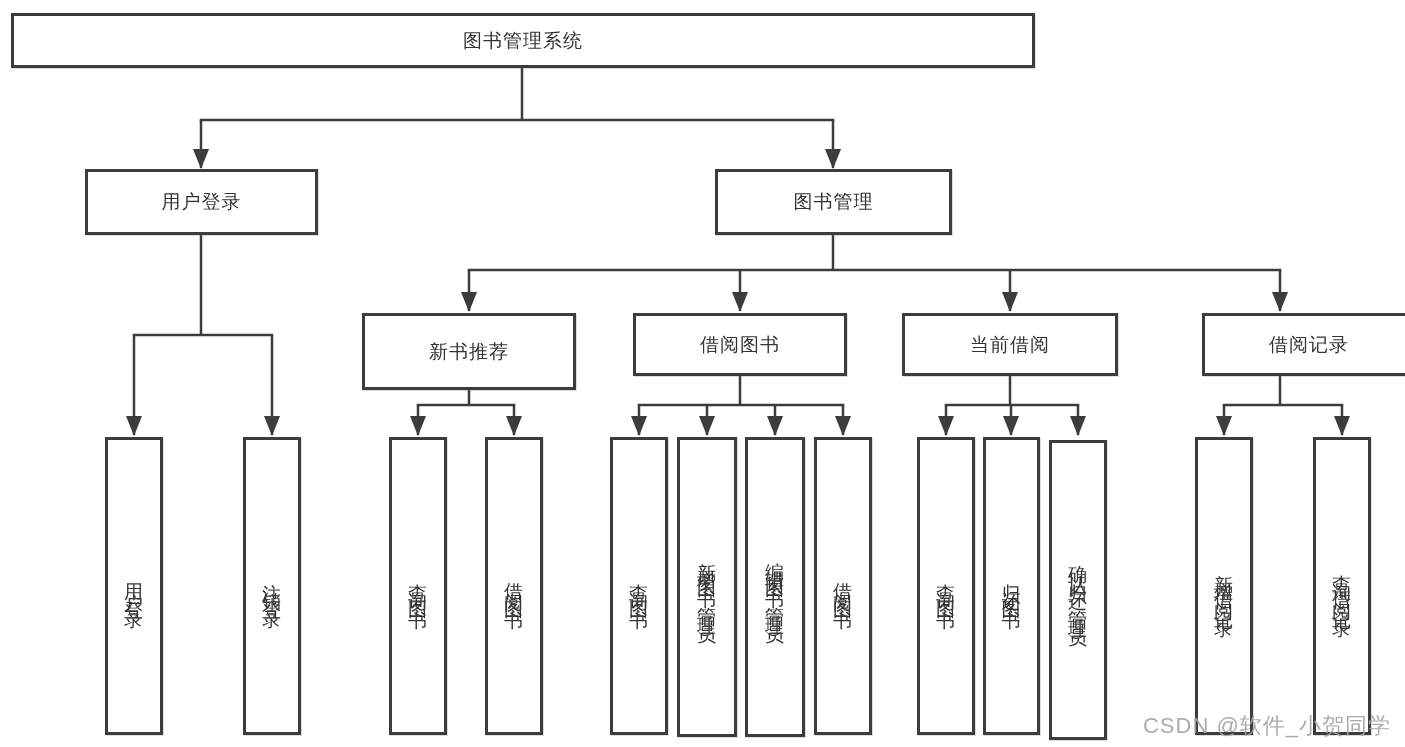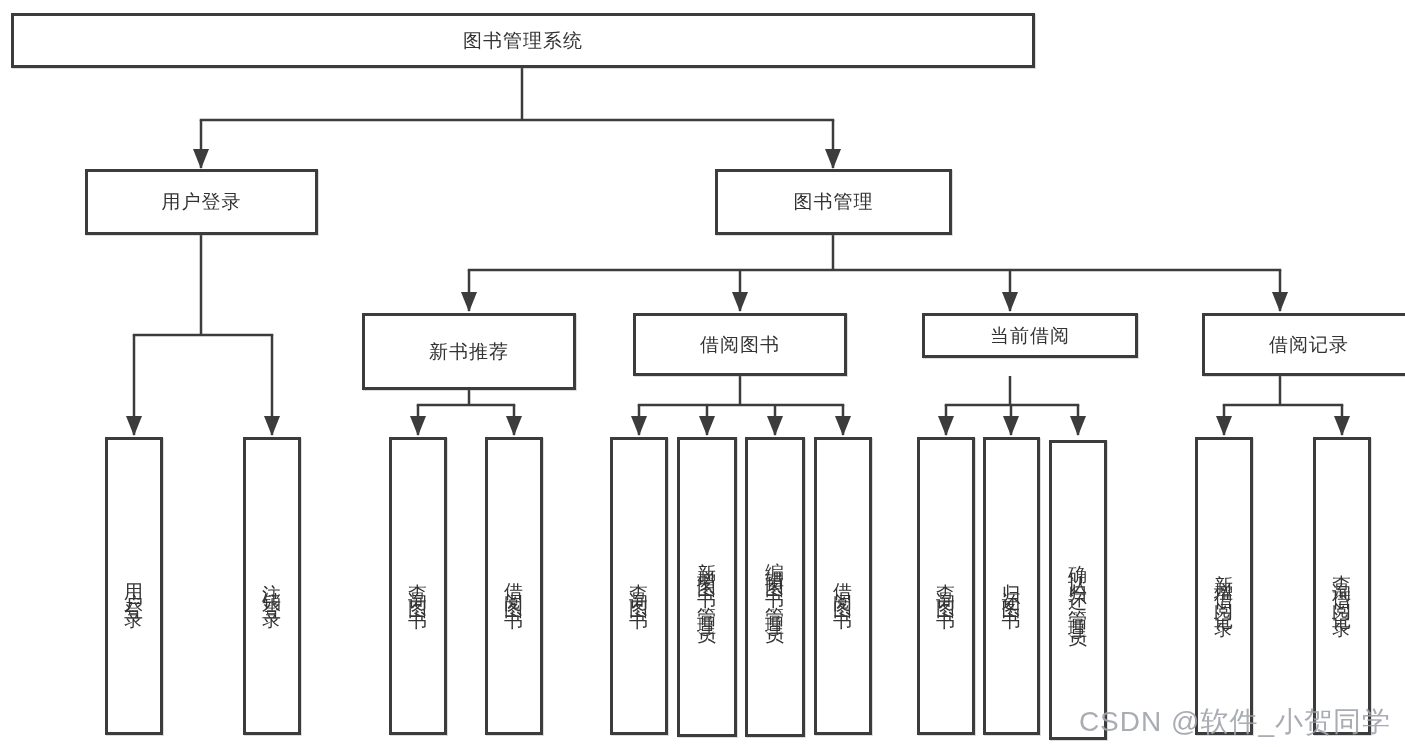--- a/index.html
+++ b/index.html
@@ -45,21 +45,21 @@
     text-orientation: mixed;
     font-size: 19px;
     letter-spacing: 9px;
     line-height: 1;
     white-space: nowrap;
   }
   .watermark {
     position: absolute;
     right: 14px;
     bottom: 6px;
-    font-size: 28px;
+    font-size: 22px;
     color: rgba(160, 163, 170, 0.9);
     letter-spacing: 1px;
     z-index: 3;
     white-space: nowrap;
   }
 </style>
 </head>
 <body>
 
 <div class="canvas">
@@ -115,21 +115,21 @@
     </g>
   </svg>
 
   <div class="box h-box" style="left:11px; top:13px; width:1024px; height:55px;">图书管理系统</div>
 
   <div class="box h-box" style="left:85px; top:169px; width:233px; height:66px;">用户登录</div>
   <div class="box h-box" style="left:715px; top:169px; width:237px; height:66px;">图书管理</div>
 
   <div class="box h-box" style="left:362px; top:313px; width:214px; height:77px;">新书推荐</div>
   <div class="box h-box" style="left:633px; top:313px; width:214px; height:63px;">借阅图书</div>
-  <div class="box h-box" style="left:902px; top:313px; width:216px; height:45px;margin-left:20px;">当前借阅</div>
+  <div class="box h-box" style="left:902px; top:313px; width:216px; height:63px;">当前借阅</div>
   <div class="box h-box" style="left:1173px; top:313px; width:214px; height:63px;margin-left:29px;">借阅记录</div>
 
   <div class="box v-box" style="left:105px; top:437px; width:58px; height:298px;">用户登录</div>
   <div class="box v-box" style="left:243px; top:437px; width:58px; height:298px;">注销登录</div>
 
   <div class="box v-box" style="left:389px; top:437px; width:58px; height:298px;">查询图书</div>
   <div class="box v-box" style="left:485px; top:437px; width:58px; height:298px;">借阅图书</div>
 
   <div class="box v-box" style="left:610px; top:437px; width:58px; height:298px;">查询图书</div>
   <div class="box v-box" style="left:677px; top:437px; width:60px; height:300px;">新增图书（管理员）</div>

